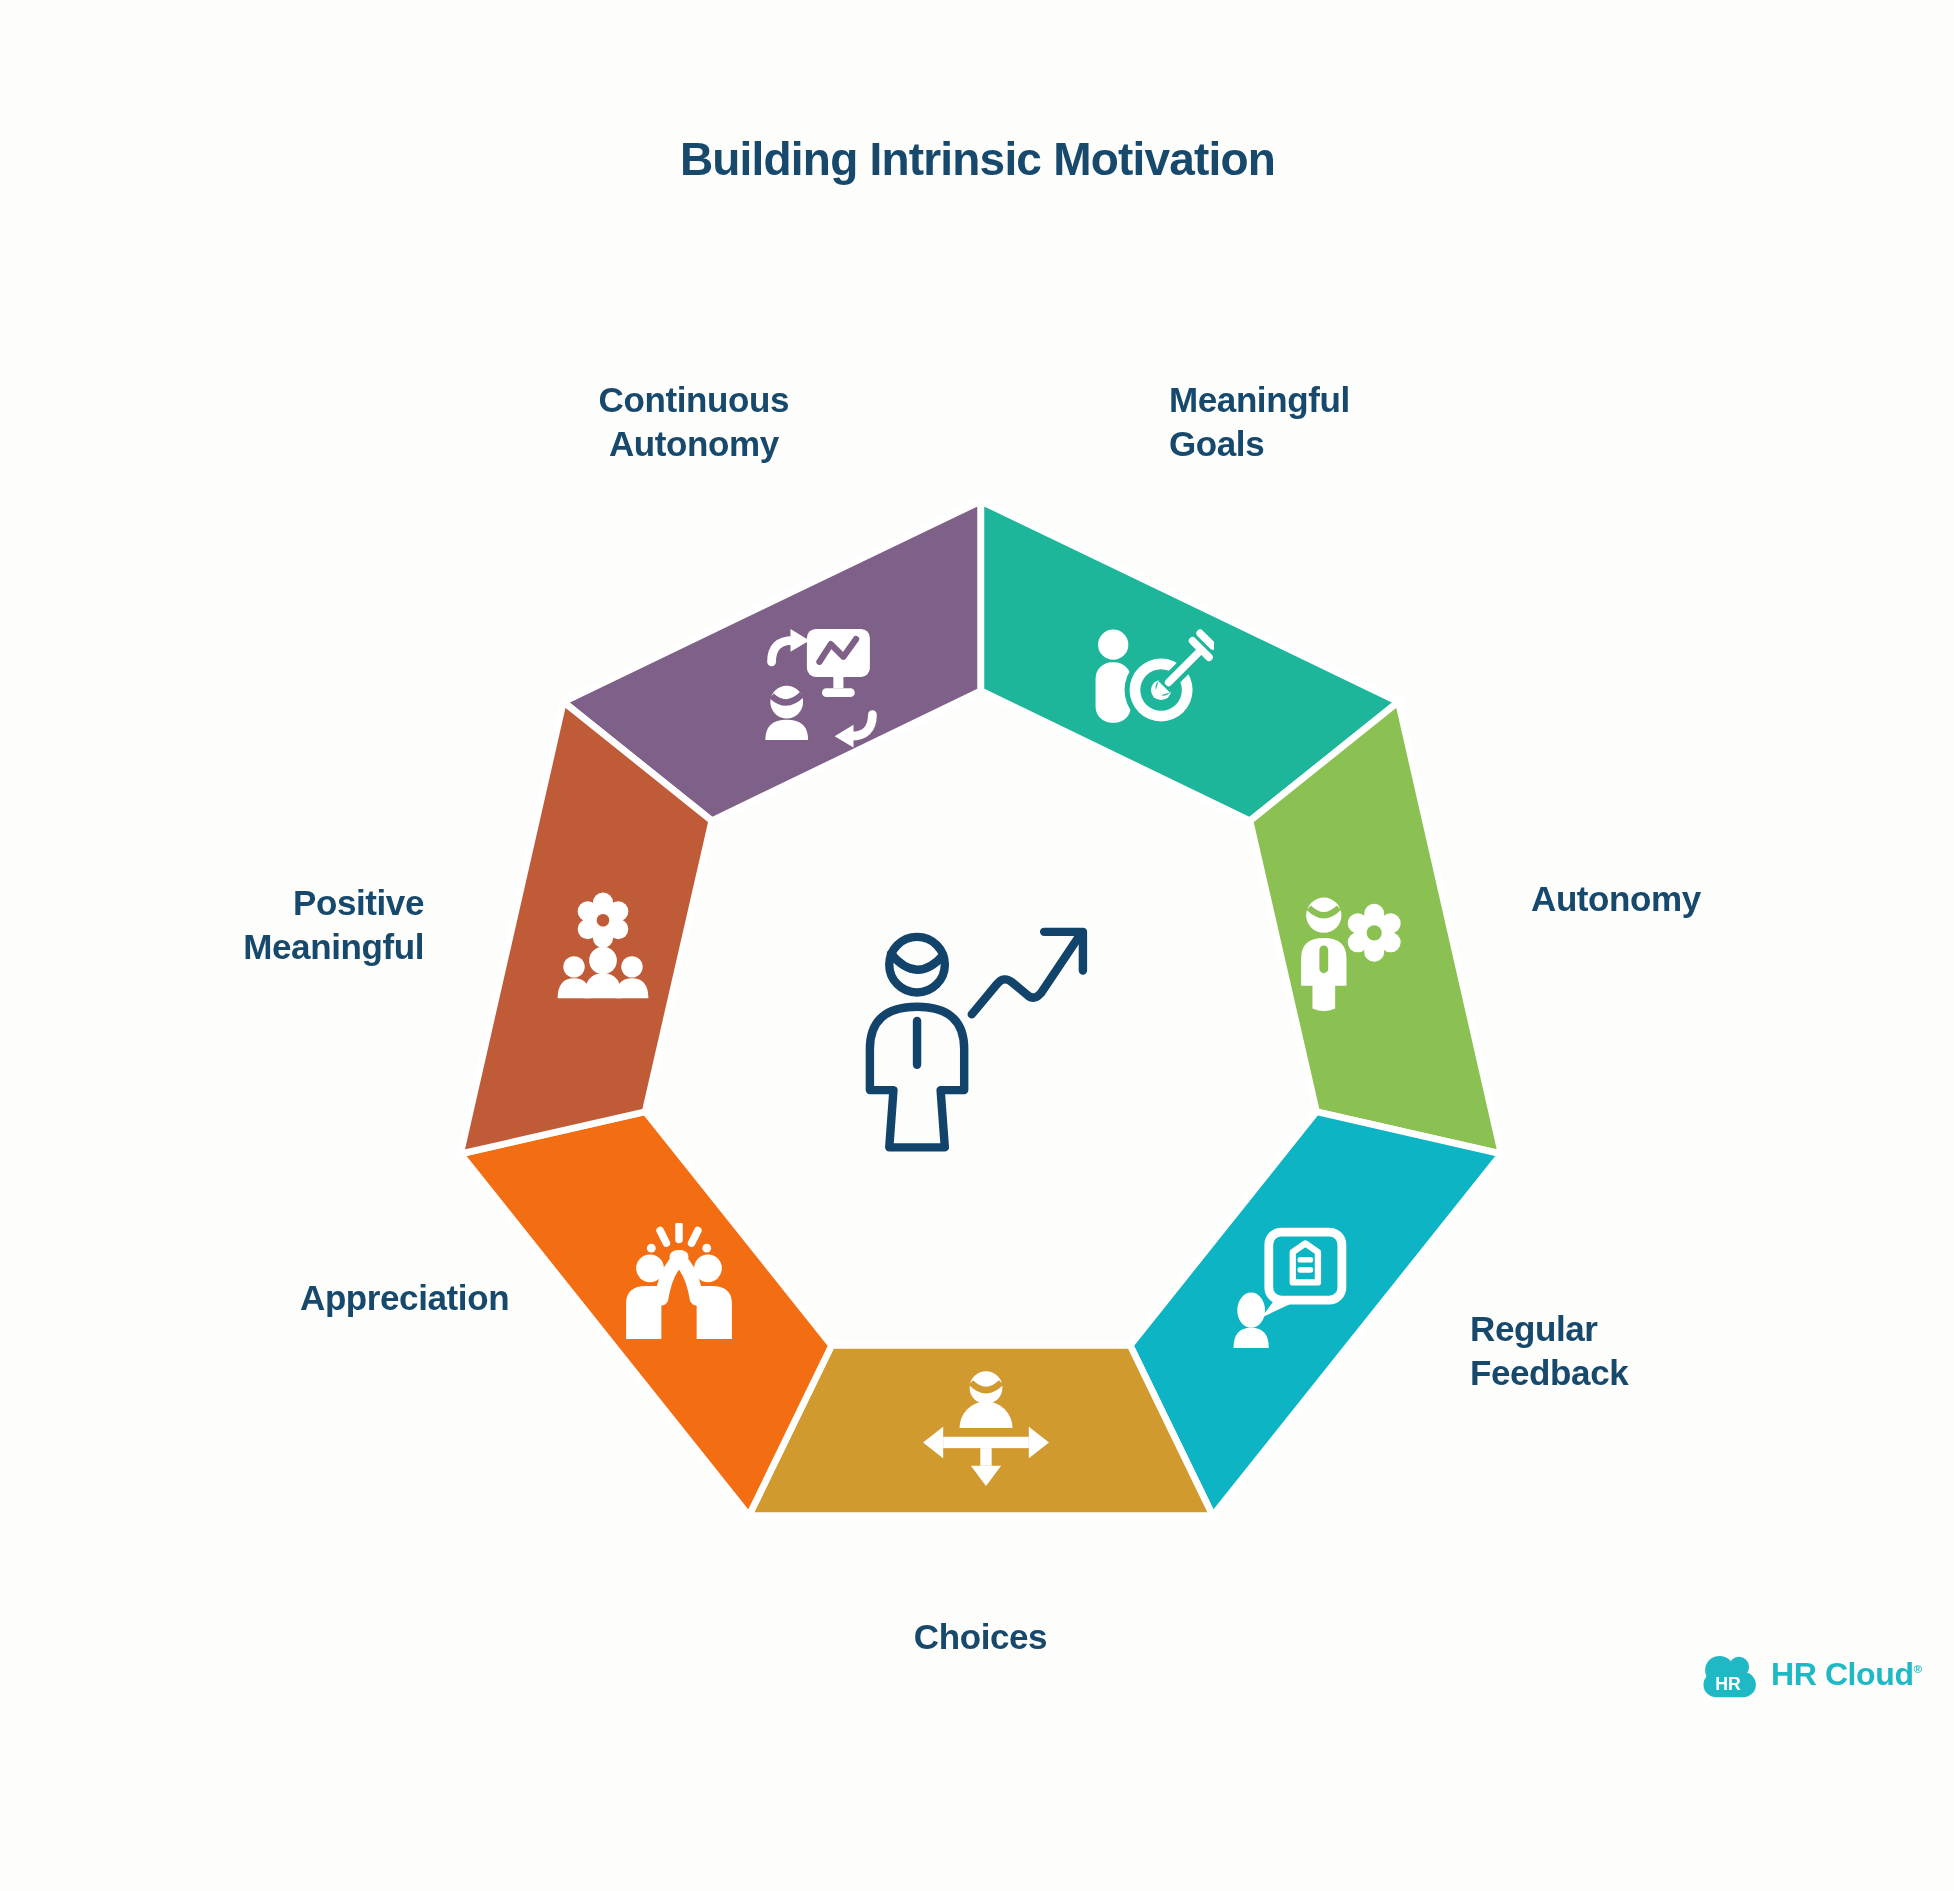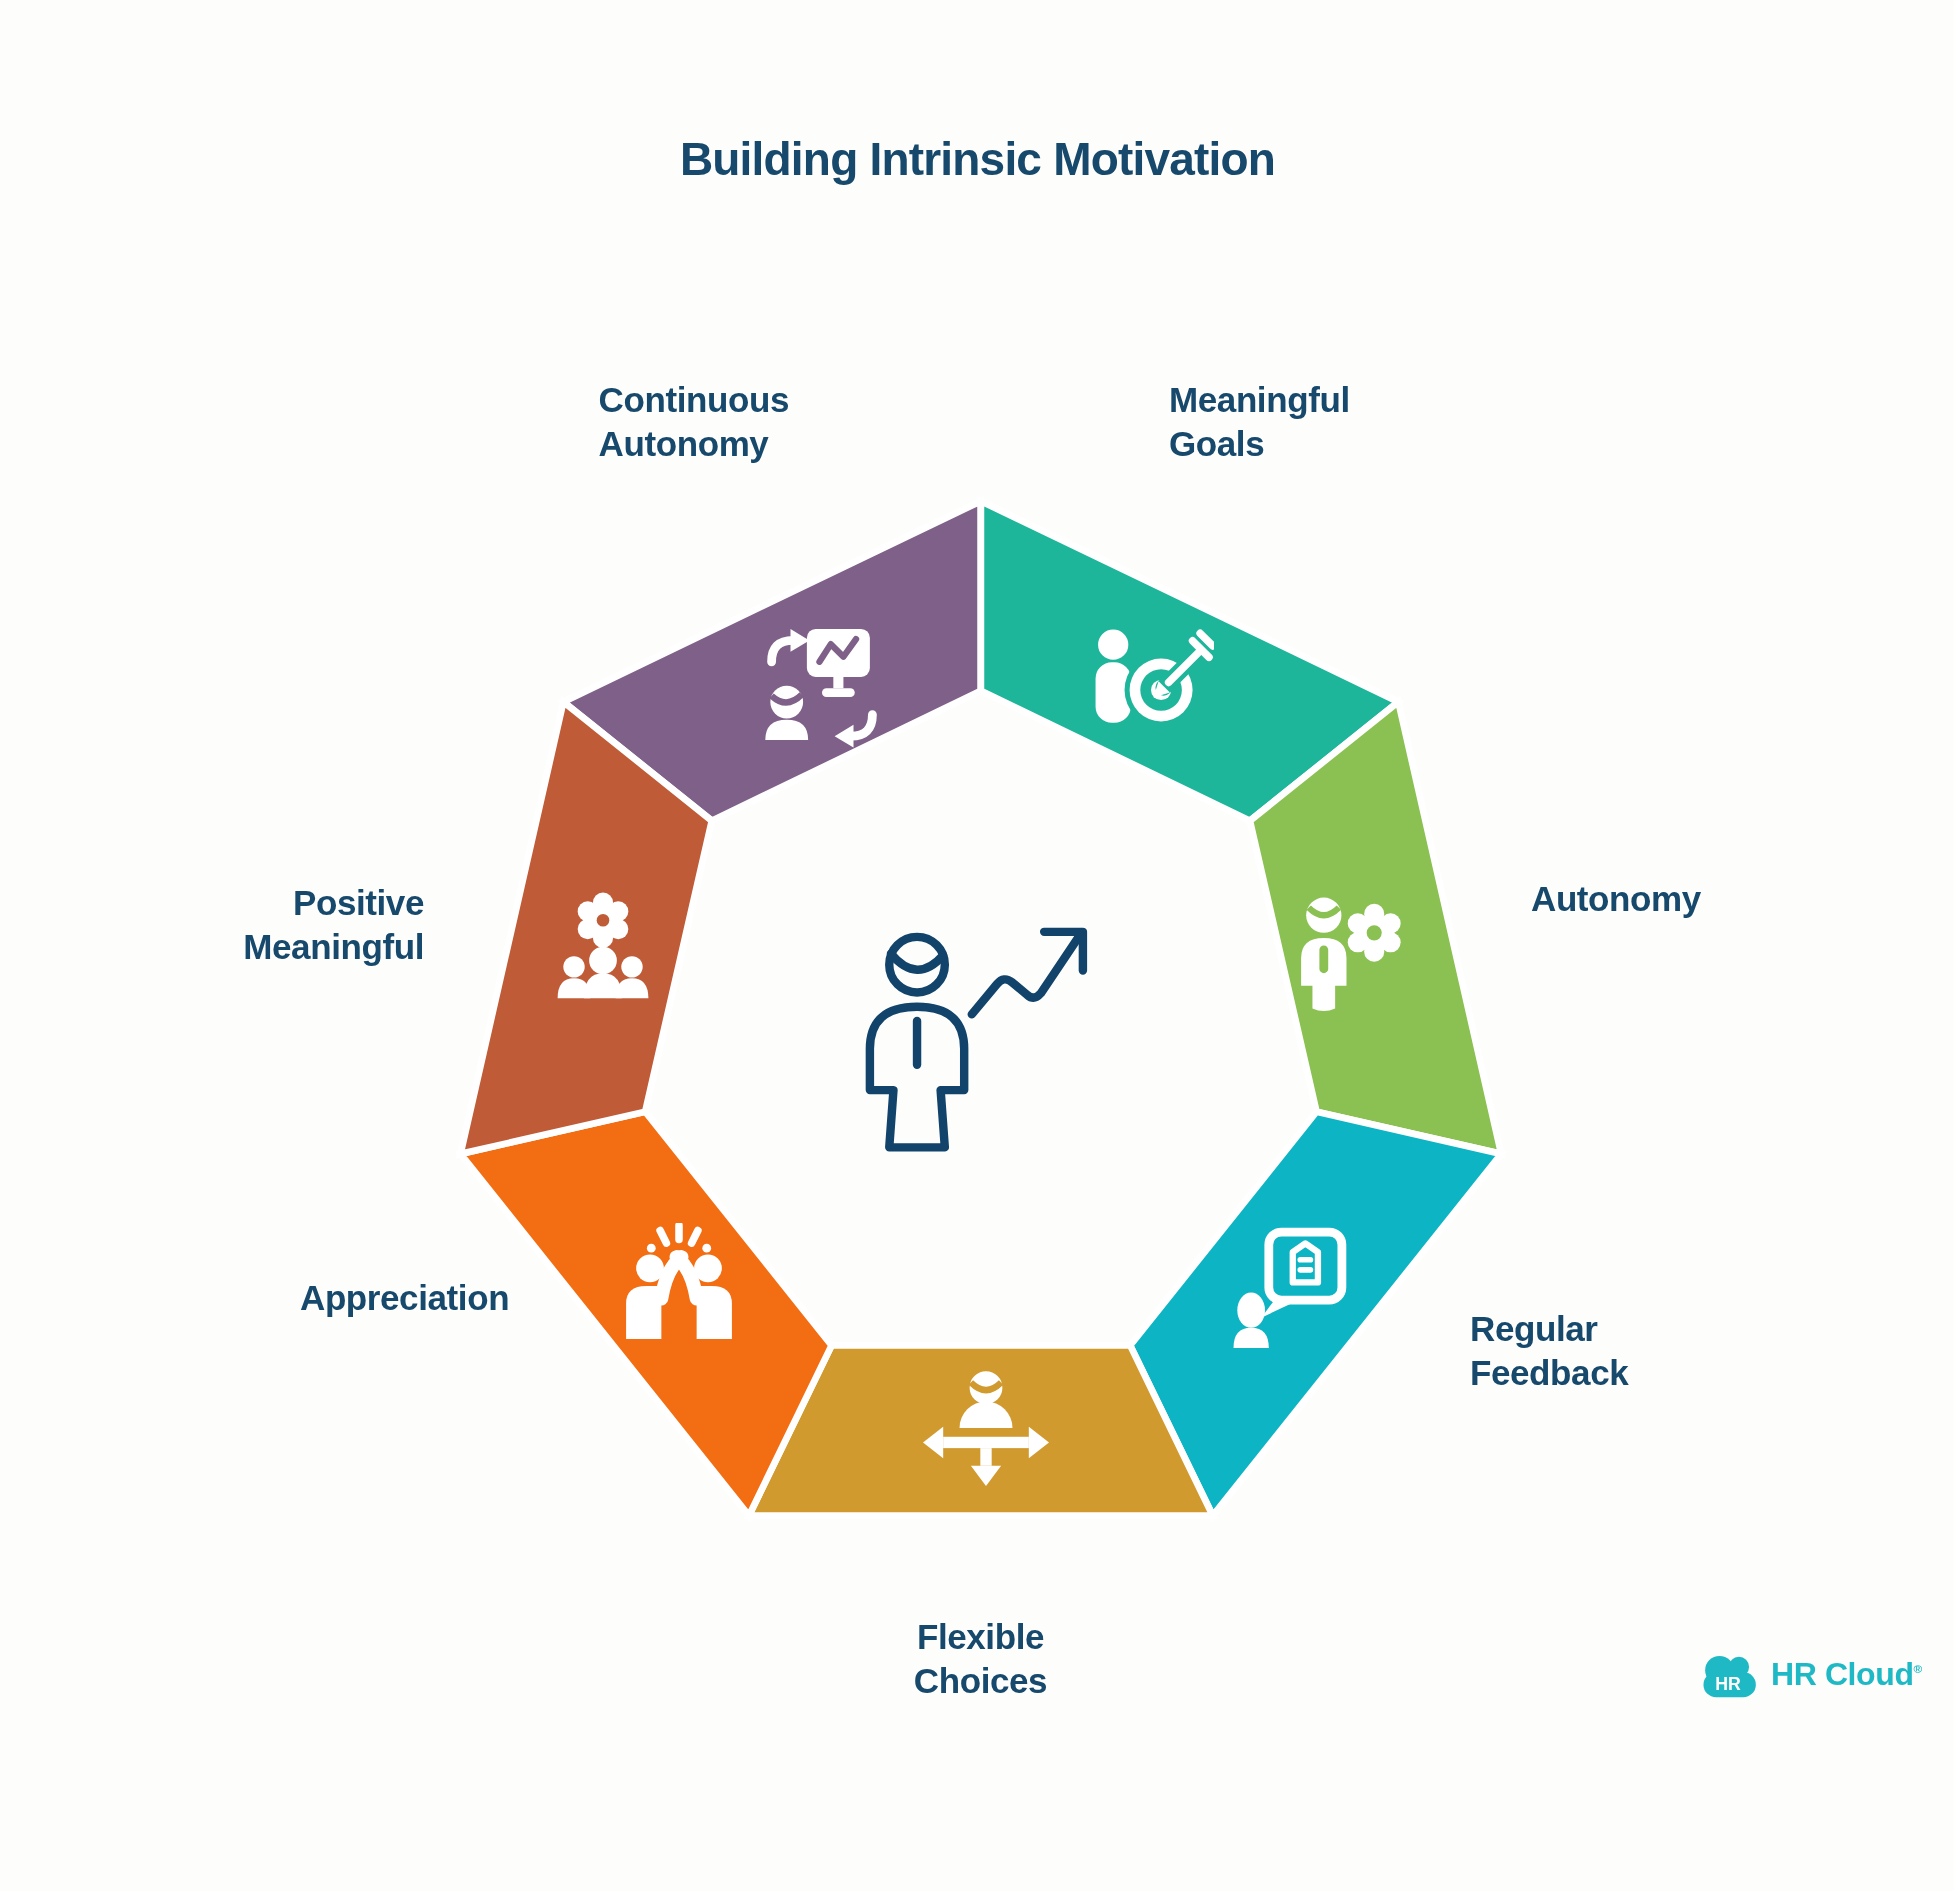--- a/index.html
+++ b/index.html
@@ -152,41 +152,40 @@
     <svg viewBox="0 0 310 290">
       <circle class="cstroke" cx="82" cy="68" r="33"></circle>
       <path class="cstroke" d="M51,55 Q82,92 113,57"></path>
       <path class="cstroke" d="M26,217 L26,168 Q26,118 82,118 Q138,118 138,168 L138,217 L110,217 L115,285 L49,285 L54,217 Z"></path>
       <path class="cstroke" d="M82,135 L82,187"></path>
       <path class="cstroke" d="M147,127 L177,91 Q185,81 195,89 L213,104 Q221,111 229,102 L276,32"></path>
       <path class="cstroke" d="M233,29 L279,29 L279,75"></path>
     </svg>
   </div>
 
-  <div class="label" style="top:378px;right:1166px;text-align:left;">
+  <div class="label" style="top:378px;right:1166px;text-align:center;">
     <span>Continuous</span>
     <span>Autonomy</span>
   </div>
 
   <div class="label" style="top:378px;left:1169px;">
     <span>Meaningful</span>
     <span>Goals</span>
   </div>
 
   <div class="label" style="top:877px;left:1531px;">
     <span>Autonomy</span>
   </div>
 
   <div class="label" style="top:1307px;left:1470px;">
     <span>Regular</span>
     <span>Feedback</span>
   </div>
 
   <div class="label" style="top:1615px;left:805px;width:351px;text-align:center;">
-    <span>Flexible</span>
     <span>Choices</span>
   </div>
 
   <div class="label" style="top:1276px;left:300px;">
     <span>Appreciation</span>
   </div>
 
   <div class="label" style="top:853px;right:1531px;text-align:right;margin-top:28px;">
     <span>Positive</span>
     <span>Meaningful</span>

